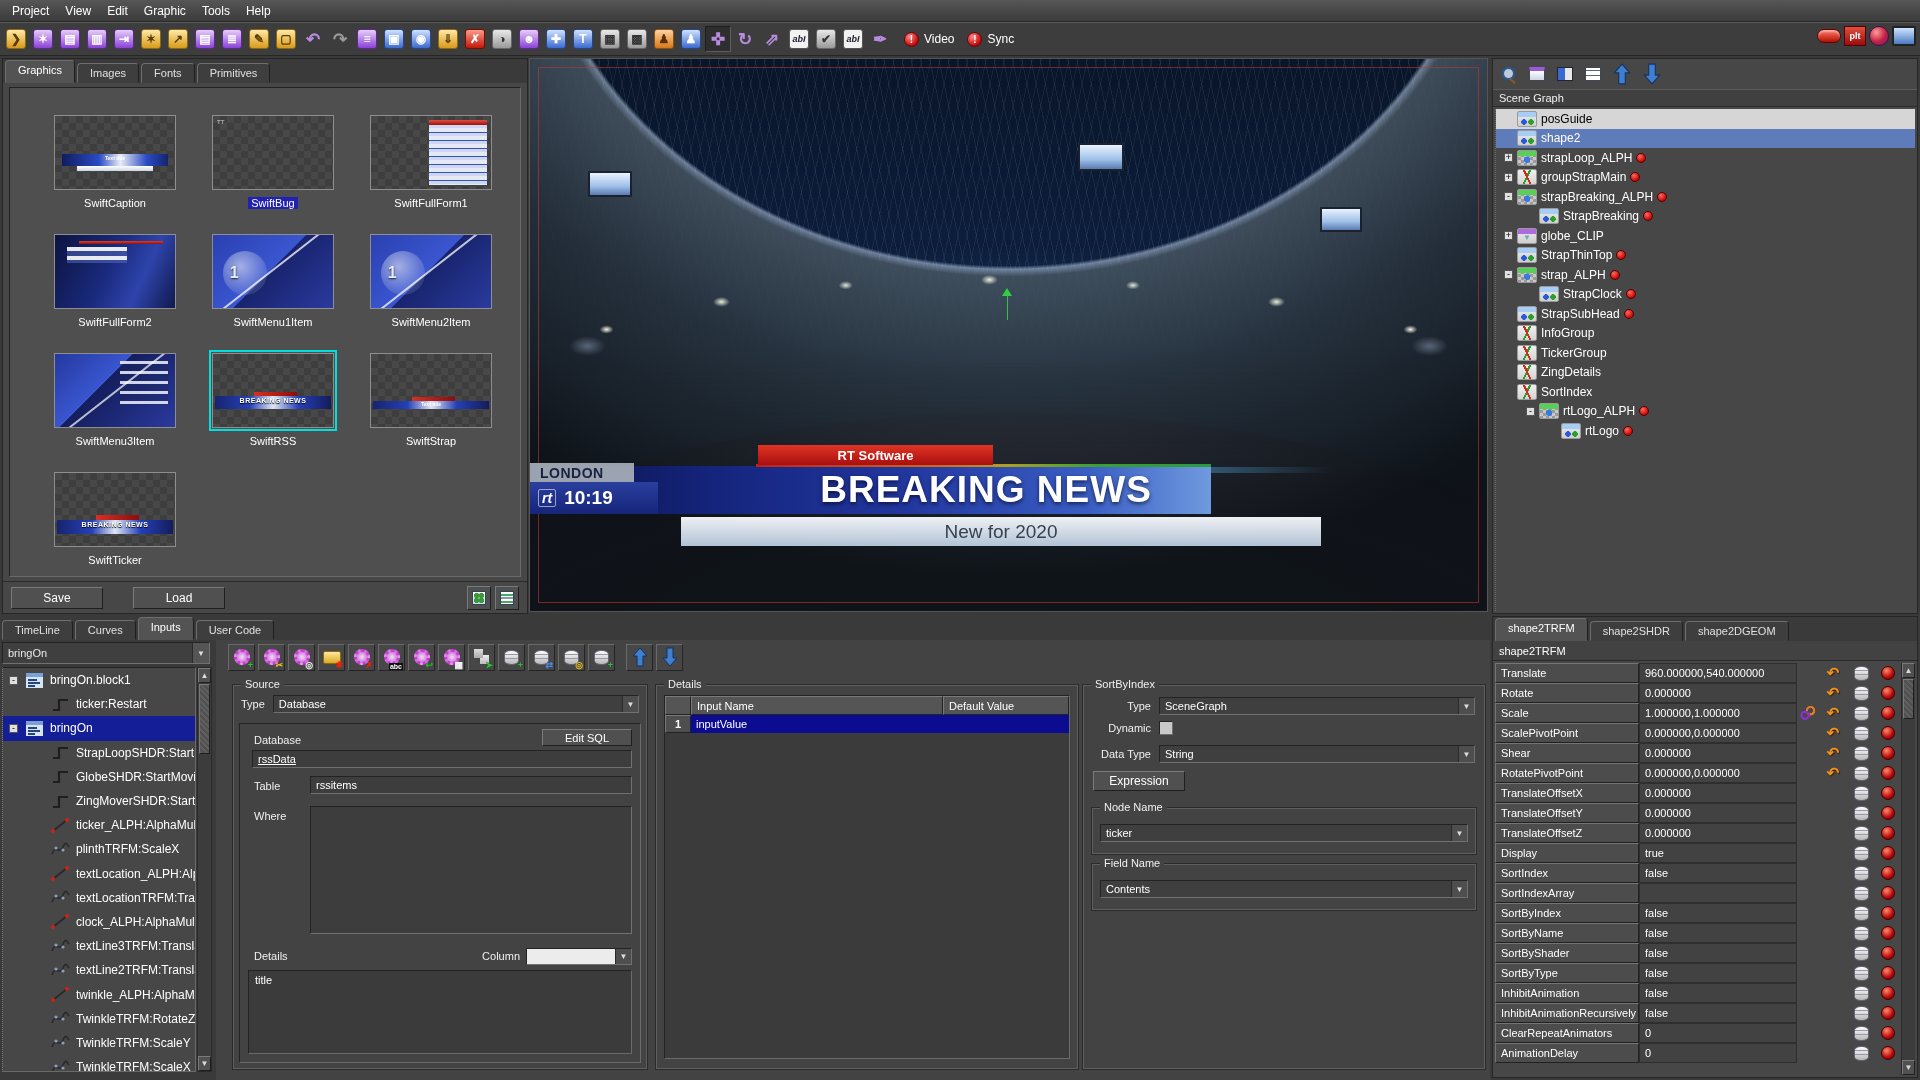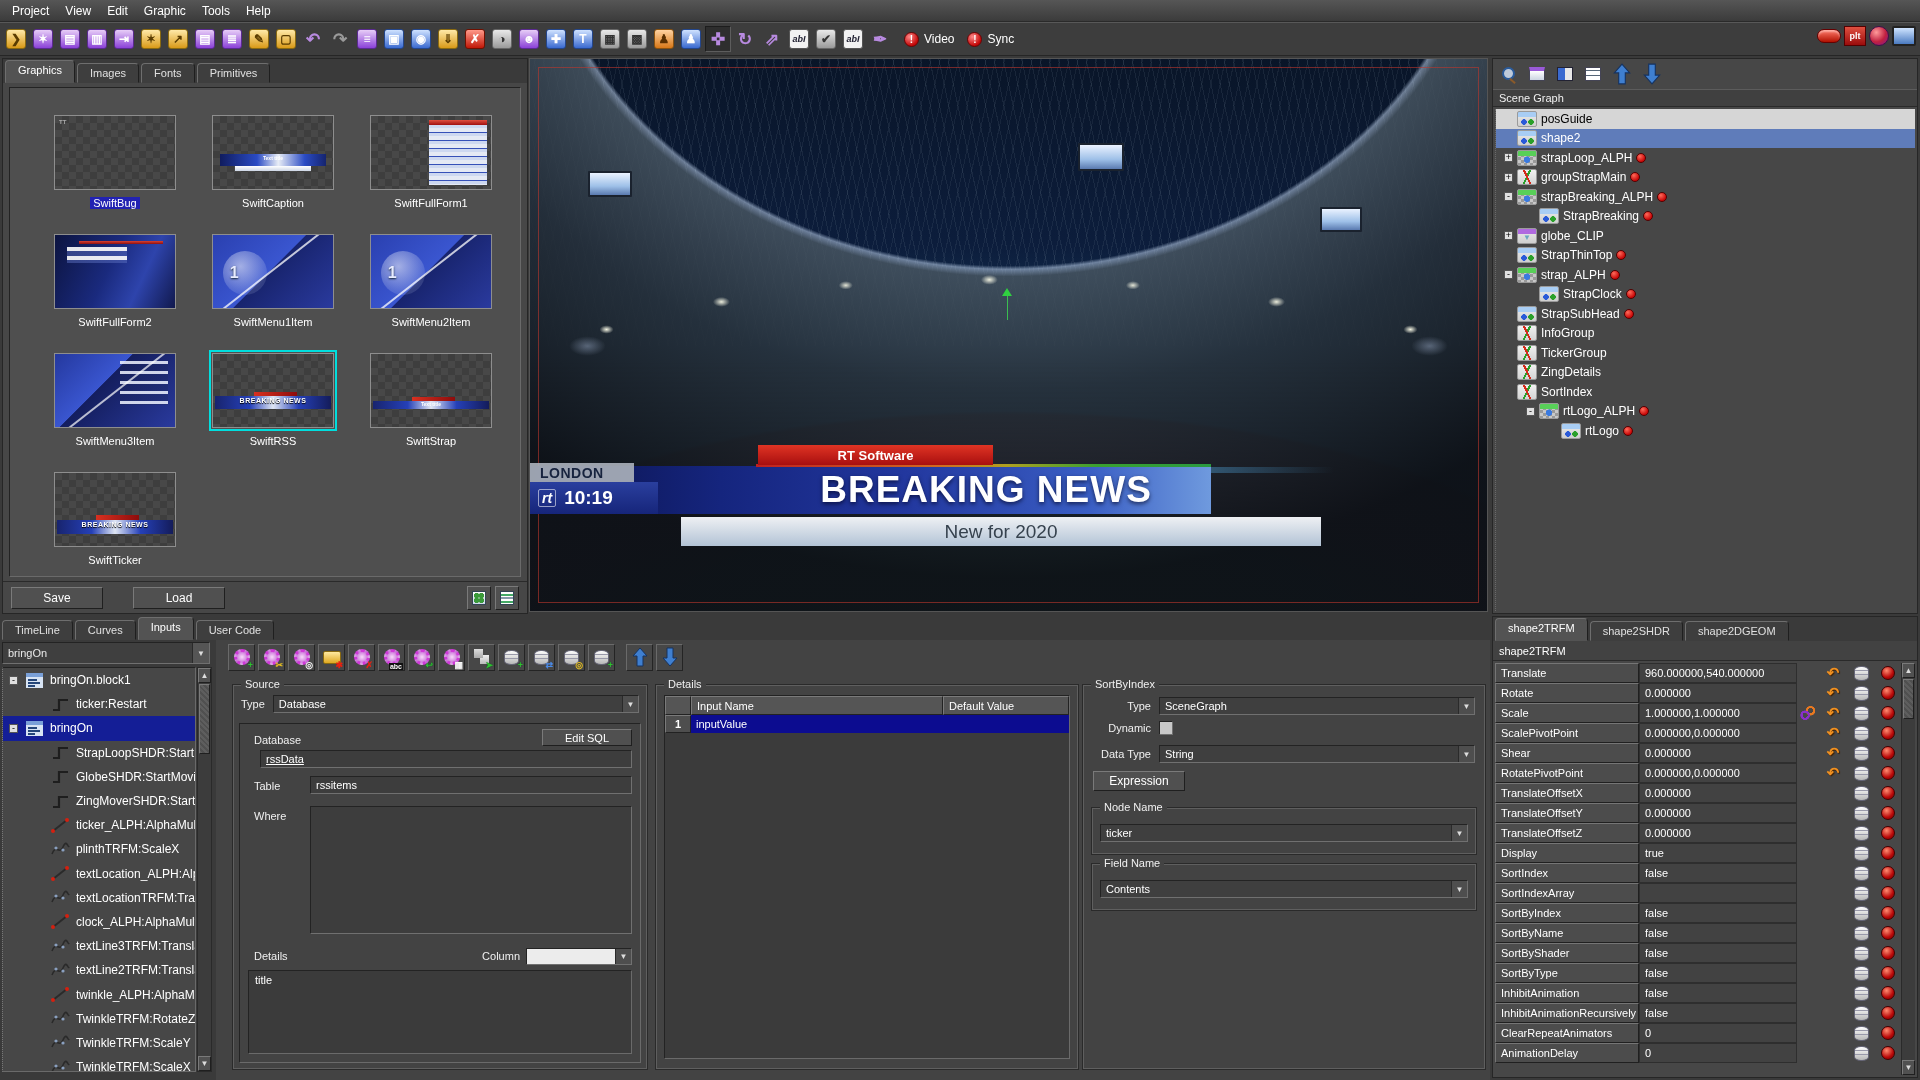--- a/index.html
+++ b/index.html
@@ -320,21 +320,21 @@
   .combo.light { background:#ececec; color:#222; }
   .field { background:#3d3d3d; border:1px solid; border-color:#232323 #707070 #707070 #232323;
     color:#fff; display:flex; align-items:center; padding-left:5px; height:18px; }
 
   #src-type-row { position:absolute; left:8px; top:10px; right:8px; display:flex; gap:8px; align-items:center; }
   #src-type-row .combo { flex:1; }
   #src-body { position:absolute; left:6px; top:38px; right:6px; bottom:6px;
     border:1px solid; border-color:#232323 #6a6a6a #6a6a6a #232323; }
   #src-db-label { position:absolute; left:14px; top:10px; }
   #btn-editsql { position:absolute; right:8px; top:5px; width:90px; height:17px; font-size:11px; }
-  #src-db-field { position:absolute; left:20px; top:26px; right:8px;text-decoration:underline; }
+  #src-db-field { position:absolute; left:12px; top:26px; right:8px;text-decoration:underline; }
   #src-table-label { position:absolute; left:14px; top:56px; }
   #src-table-field { position:absolute; left:70px; top:52px; right:8px; }
   #src-where-label { position:absolute; left:14px; top:86px; }
   #src-where-field { position:absolute; left:70px; top:82px; right:8px; height:128px; align-items:flex-start; }
   #src-details-label { position:absolute; left:14px; top:226px; }
   #src-col-label { position:absolute; right:120px; top:226px; }
   #src-col-combo { position:absolute; right:8px; top:224px; width:106px; height:17px; }
   #src-col-list { position:absolute; left:8px; top:246px; right:8px; bottom:8px; background:#3b3b3b;
     border:1px solid; border-color:#232323 #6a6a6a #6a6a6a #232323; padding:2px 4px; }
 
@@ -568,37 +568,37 @@
       <span class="tab">Images</span>
 
       <span class="tab">Fonts</span>
 
       <span class="tab">Primitives</span>
     </div>
   <div id="lib-grid">
 
       <div class="gitem">
         <div class="thumbwrap">
+          <div class="thumb th-caption">
+            <span class="mini">Text title</span>
+          </div>
+        </div>
+        <div class="glabel">
+          <span>SwiftCaption</span>
+        </div>
+      </div>
+
+      <div class="gitem">
+        <div class="thumbwrap">
           <div class="thumb th-bug">
             <span class="mini">TT</span>
           </div>
         </div>
         <div class="glabel">
           <span class="sel">SwiftBug</span>
-        </div>
-      </div>
-
-      <div class="gitem">
-        <div class="thumbwrap">
-          <div class="thumb th-caption">
-            <span class="mini">Text title</span>
-          </div>
-        </div>
-        <div class="glabel">
-          <span>SwiftCaption</span>
         </div>
       </div>
 
       <div class="gitem">
         <div class="thumbwrap">
           <div class="thumb th-fullform1">
             <span class="mini"></span>
           </div>
         </div>
         <div class="glabel">

